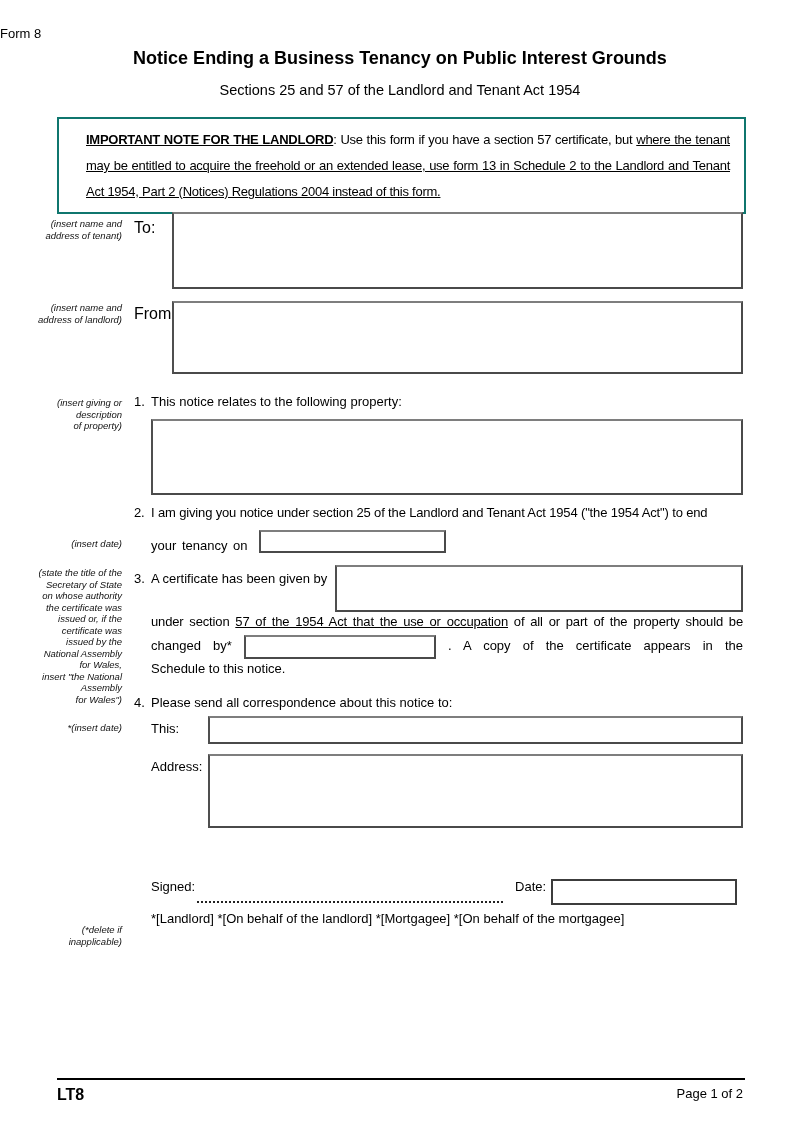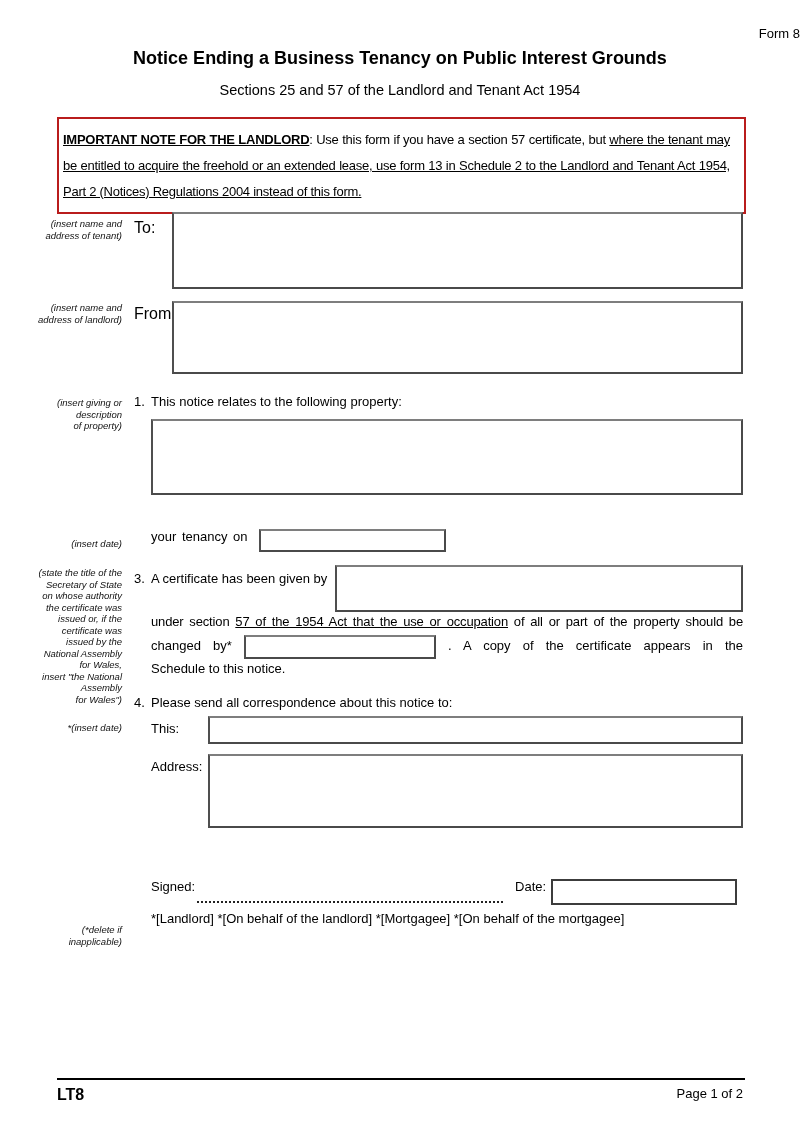--- a/index.html
+++ b/index.html
@@ -8,29 +8,29 @@
     width: 800px;
     height: 1133px;
     background: #ffffff;
     color: #000;
     font-family: "Liberation Sans", sans-serif;
     font-size: 13px;
     overflow: hidden;
   }
 
   
-  .form-number { position: absolute; top: 26px; left: 0; width: 800px; text-align: right; font-size: 13px; }
+  .form-number { position: absolute; top: 26px; left: 0; width: 800px; text-align: left; font-size: 13px; }
   .title { position: absolute; top: 48px; left: 0; width: 800px; margin: 0; text-align: center; font-size: 18px; font-weight: bold; }
   .subtitle { position: absolute; top: 82px; left: 0; width: 800px; text-align: center; font-size: 14.5px; }
 
   
   .note-box {
     position: absolute; top: 117px; left: 57px; width: 689px;
-    box-sizing: border-box; border: 2px solid #b91c1c;
-    padding: 8px 14px 7px 4px;
+    box-sizing: border-box; border: 2px solid #0f766e;
+    padding: 8px 14px 7px 27px;
   }
   .note-text {
     margin: 0; text-align: justify;
     font-size: 13px; line-height: 26px; letter-spacing: -0.25px;
   }
   .seg-bold { font-weight: bold; }
   .seg-underline { text-decoration: underline; }
 
   
   .mnote {
@@ -61,21 +61,21 @@
 
   .box-to   { position: absolute; left: 172px; top: 212px; width: 571px; height: 77px; }
   .box-from { position: absolute; left: 172px; top: 301px; width: 571px; height: 73px; }
 
   .num { display: inline-block; width: 17px; }
 
   .item1-line { position: absolute; left: 134px; top: 394px; width: 609px; }
   .box-property { position: absolute; left: 151px; top: 419px; width: 592px; height: 76px; }
 
   .item2-line1 { position: absolute; left: 134px; top: 505px; width: 609px; letter-spacing: -0.15px; white-space: nowrap; }
-  .item2-line2 { position: absolute; left: 151px; top: 529px; width: 592px; display: flex; align-items: flex-start; height: 24px; }
+  .item2-line2 { position: absolute; left: 151px; top: 529px; width: 592px; display: flex; align-items: flex-end; height: 24px; }
   .item2-line2 .prefix { word-spacing: 2px; }
   .box-tenancy-date { width: 187px; height: 23px; margin-left: 11px; }
 
   .item3-rowA { position: absolute; left: 134px; top: 565px; width: 609px; display: flex; align-items: flex-start; }
   .item3-rowA .num, .item3-rowA .intro { padding-top: 6px; white-space: nowrap; }
   .box-cert { flex: 1; height: 47px; margin-left: 8px; }
 
   .item3-line2 {
     position: absolute; left: 151px; top: 613px; width: 592px;
     text-align: justify; text-align-last: justify;
@@ -152,20 +152,23 @@
   <div class="input-box box-to"></div>
 
   <div class="lbl from-label">From:</div>
   <div class="input-box box-from"></div>
 
   <div class="item1-line">
     <span class="num">1.</span><span>This notice relates to the following property:</span>
   </div>
   <div class="input-box box-property"></div>
 
+  <div class="item2-line1">
+    <span class="num">2.</span><span>I am giving you notice under section 25 of the Landlord and Tenant Act 1954 ("the 1954 Act") to end</span>
+  </div>
   <div class="item2-line2">
     <span class="prefix">your tenancy on</span>
     <span class="input-box box-tenancy-date"></span>
   </div>
 
   <div class="item3-rowA">
     <span class="num">3.</span>
     <span class="intro">A certificate has been given by</span>
     <span class="input-box box-cert"></span>
   </div>

